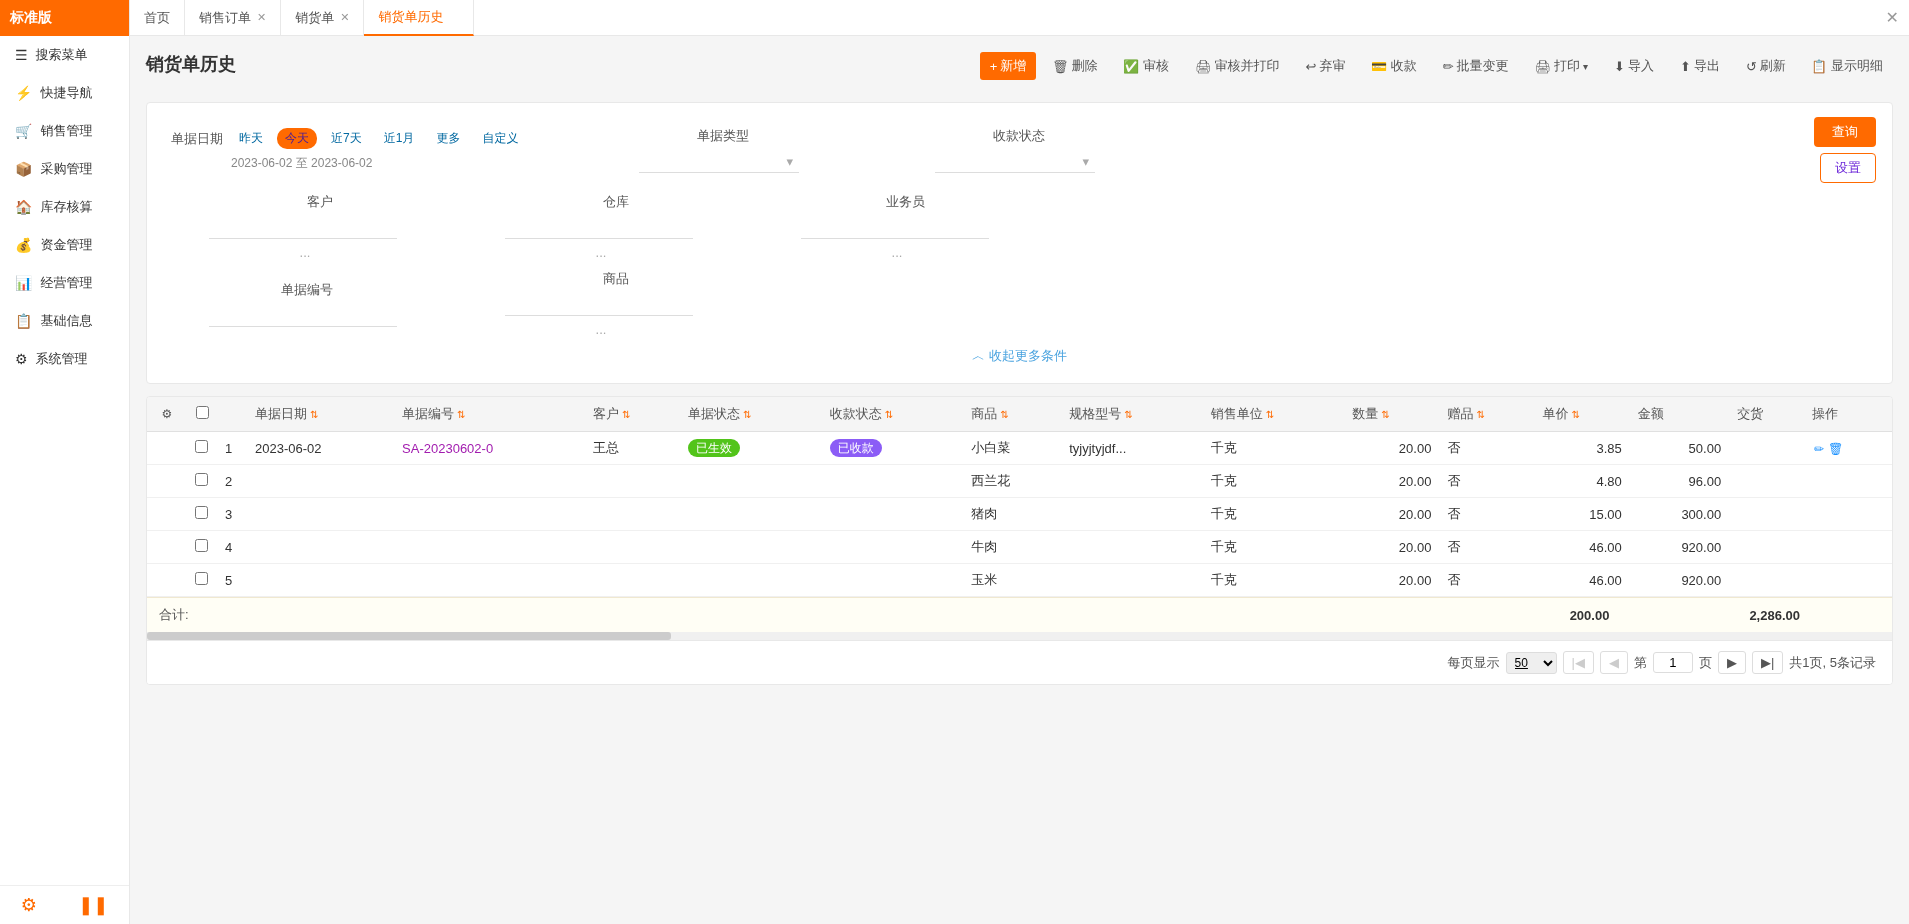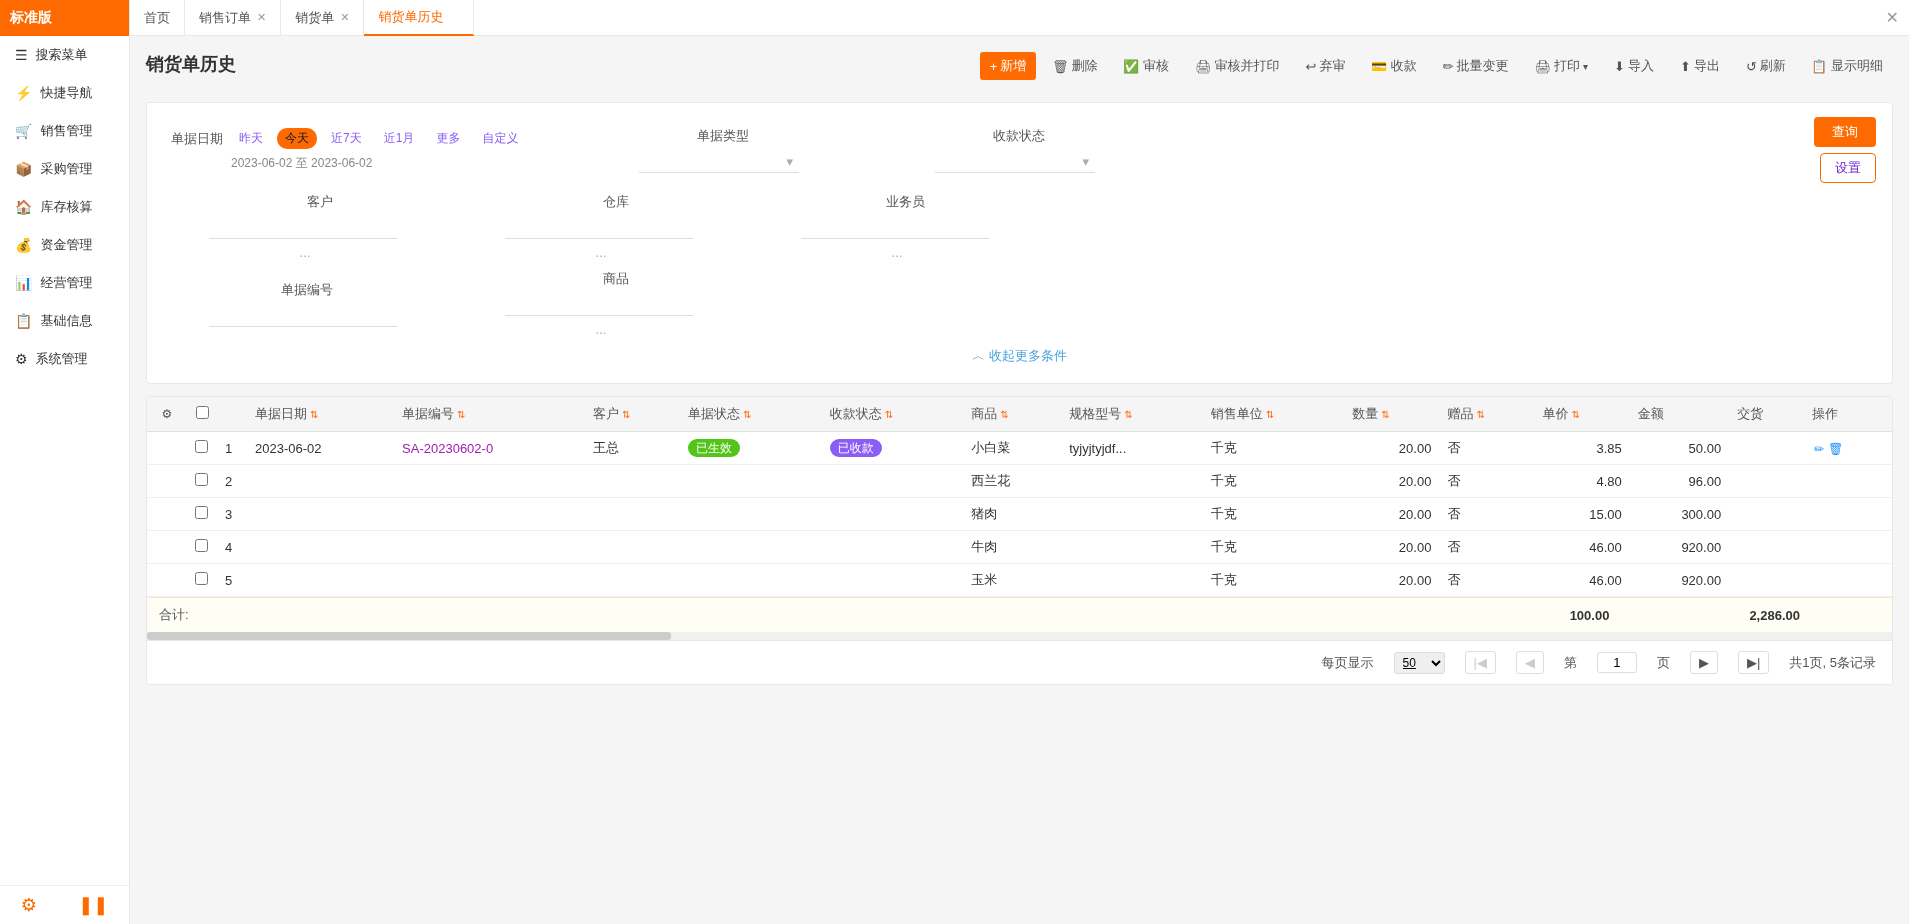--- a/index.html
+++ b/index.html
@@ -201,21 +201,21 @@
     .date-shortcuts {
       display: flex;
       align-items: center;
       gap: 6px;
       flex-wrap: wrap;
     }
     .date-shortcut {
       padding: 2px 8px;
       border-radius: 10px;
       cursor: pointer;
-      color: #8b5cf6;
+      color: #0369a1;
       font-size: 12px;
     }
     .date-shortcut.active {
       background: #ff6a00;
       color: #fff;
     }
     .date-range {
       font-size: 12px;
       color: #888;
       margin-top: 3px;
@@ -277,21 +277,21 @@
     }
     .footer-total-label { color: #555; min-width: 60px; }
     .footer-total-val { font-weight: bold; color: #333; }
 
     
     .pagination {
       display: flex;
       align-items: center;
       justify-content: flex-end;
       padding: 10px 16px;
-      gap: 20px;
+      gap: 6px;
       background: #fff;
       border-top: 1px solid #e8e8e8;
     }
     .page-select {
       border: 1px solid #ddd;
       border-radius: 3px;
       padding: 2px 4px;
       font-size: 12px;
       text-decoration: underline;
     }
@@ -491,21 +491,21 @@
 
     <div class="filter-panel">
 
       <div class="filter-row">
 
         <div class="filter-item" style="min-width:400px; flex-direction:column; align-items:flex-start;">
           <div style="display:flex; align-items:center; gap:8px;">
             <span class="filter-label">单据日期</span>
             <div class="date-shortcuts">
               <span class="date-shortcut">昨天</span>
-              <span class="date-shortcut active" style="background:#ff6a00;color:#0f172a;">今天</span>
+              <span class="date-shortcut active" style="background:#ff6a00;color:#4c1d95;">今天</span>
               <span class="date-shortcut">近7天</span>
               <span class="date-shortcut">近1月</span>
               <span class="date-shortcut">更多</span>
               <span class="date-shortcut">自定义</span>
             </div>
           </div>
           <div style="margin-left:68px;">
             <span class="date-range">2023-06-02 至 2023-06-02</span>
           </div>
         </div>
@@ -755,21 +755,21 @@
               <td></td>
               <td></td>
             </tr>
           </tbody>
       </table>
 
       <div class="table-footer">
         <span class="footer-total-label">合计:</span>
         <div style="flex:1; display:flex; justify-content:space-between; padding:0 80px;">
           <span></span>
-          <span class="footer-total-val" style="margin-left:auto; margin-right:140px;">100.00</span>
+          <span class="footer-total-val" style="margin-left:auto; margin-right:140px;">200.00</span>
           <span class="footer-total-val">2,286.00</span>
         </div>
       </div>
 
       <div style="height:8px; background:#f0f0f0;">
         <div style="width:30%; height:100%; background:#ccc; border-radius:3px; margin-left:0;"></div>
       </div>
 
       <div class="pagination">
         <span class="page-info">每页显示</span>

